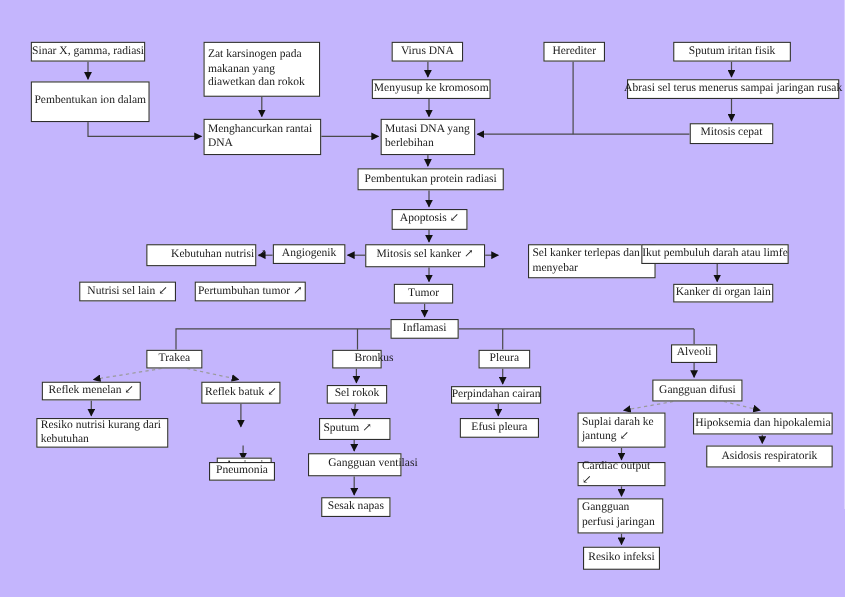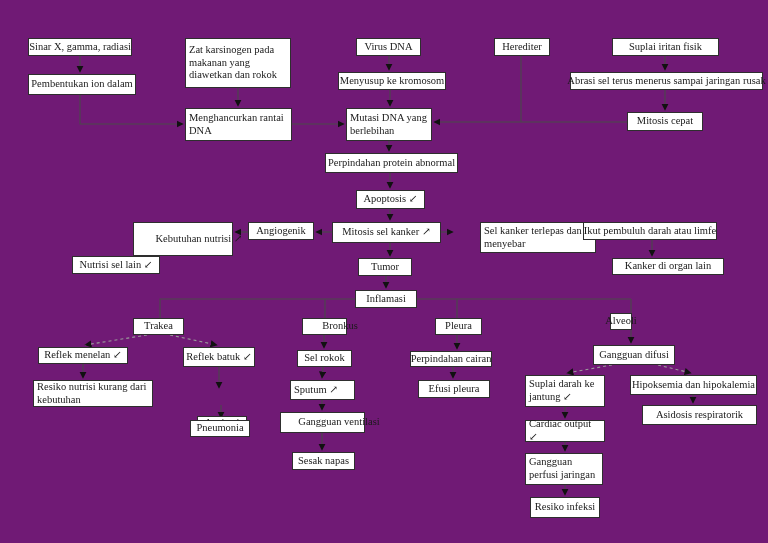--- a/index.html
+++ b/index.html
@@ -1,19 +1,19 @@
 <!DOCTYPE html>
 <html><head>
 <meta charset="utf-8">
 <style>
   html,body{margin:0;padding:0;background:#ffffff;}
   .stage{
     position:relative;
     width:768px;height:543px;
-    background:#701a75;
+    background:#c4b5fd;
     font-family:"Liberation Serif","DejaVu Serif",serif;
     overflow:hidden;
   }
   #edges{position:absolute;left:0;top:0;width:768px;height:543px;}
   .node{
     position:absolute;
     box-sizing:border-box;
     border:1.4px solid #2e2e2e;
     background:#ffffff;
     color:#1a1a1a;
@@ -93,83 +93,86 @@
     <div class="node left" style="left: 185px; top: 38px; width: 106px; height: 50px;">
       <span>Zat karsinogen pada makanan yang diawetkan dan rokok</span>
     </div>
     <div class="node" style="left: 356px; top: 38px; width: 65px; height: 18px;">
       <span>Virus DNA</span>
     </div>
     <div class="node" style="left: 494px; top: 38px; width: 56px; height: 18px;">
       <span>Herediter</span>
     </div>
     <div class="node" style="left: 612px; top: 38px; width: 107px; height: 18px;">
-      <span>Suplai iritan fisik</span>
-    </div>
-    <div class="node" style="left: 28px; top: 74px; width: 108px; height: 21px;">
+      <span>Sputum iritan fisik</span>
+    </div>
+    <div class="node" style="left: 28px; top: 74px; width: 108px; height: 37px;">
       <span>Pembentukan ion dalam</span>
     </div>
     <div class="node" style="left: 338px; top: 72px; width: 108px; height: 18px;">
       <span>Menyusup ke kromosom</span>
     </div>
     <div class="node" style="left: 570px; top: 72px; width: 193px; height: 18px;">
       <span>Abrasi sel terus menerus sampai jaringan rusak</span>
     </div>
     <div class="node left" style="left: 185px; top: 108px; width: 107px; height: 33px;">
       <span>Menghancurkan rantai DNA</span>
     </div>
     <div class="node left" style="left: 346px; top: 108px; width: 86px; height: 33px;">
       <span>Mutasi DNA yang berlebihan</span>
     </div>
     <div class="node" style="left: 627px; top: 112px; width: 76px; height: 19px;">
       <span>Mitosis cepat</span>
     </div>
     <div class="node" style="left: 325px; top: 153px; width: 133px; height: 20px;">
-      <span>Perpindahan protein abnormal</span>
+      <span>Pembentukan protein radiasi</span>
     </div>
     <div class="node" style="left: 356px; top: 190px; width: 69px; height: 19px;">
       <span>Apoptosis ↙</span>
     </div>
-    <div class="node" style="left: 133px; top: 222px; width: 100px; height: 34px; padding-left: 35px;">
+    <div class="node" style="left: 133px; top: 222px; width: 100px; height: 20px; padding-left: 35px;">
       <span>Kebutuhan nutrisi ↗</span>
     </div>
     <div class="node" style="left: 248px; top: 222px; width: 66px; height: 18px;">
       <span>Angiogenik</span>
     </div>
     <div class="node" style="left: 332px; top: 222px; width: 109px; height: 21px;">
       <span>Mitosis sel kanker ↗</span>
     </div>
     <div class="node left" style="left: 455px; top: 222px; width: 116px; height: 31px; margin-left: 25px;">
       <span>Sel kanker terlepas dan menyebar</span>
     </div>
     <div class="node" style="left: 583px; top: 222px; width: 134px; height: 18px;">
       <span>Ikut pembuluh darah atau limfe</span>
     </div>
     <div class="node" style="left: 72px; top: 256px; width: 88px; height: 18px;">
       <span>Nutrisi sel lain ↙</span>
     </div>
+    <div class="node" style="left: 177px; top: 256px; width: 101px; height: 18px;">
+      <span>Pertumbuhan tumor ↗</span>
+    </div>
     <div class="node" style="left: 358px; top: 258px; width: 54px; height: 18px;">
       <span>Tumor</span>
     </div>
-    <div class="node" style="left: 612px; top: 258px; width: 112px; height: 17px;">
+    <div class="node" style="left: 612px; top: 258px; width: 91px; height: 17px;">
       <span>Kanker di organ lain</span>
     </div>
     <div class="node" style="left: 355px; top: 290px; width: 62px; height: 18px;">
       <span>Inflamasi</span>
     </div>
     <div class="node" style="left: 133px; top: 318px; width: 51px; height: 17px;">
       <span>Trakea</span>
     </div>
     <div class="node" style="left: 302px; top: 318px; width: 45px; height: 17px; padding-left: 34px;">
       <span>Bronkus</span>
     </div>
     <div class="node" style="left: 435px; top: 318px; width: 47px; height: 17px;">
       <span>Pleura</span>
     </div>
-    <div class="node" style="left: 610px; top: 313px; width: 22px; height: 17px;">
+    <div class="node" style="left: 610px; top: 313px; width: 42px; height: 17px;">
       <span>Alveoli</span>
     </div>
     <div class="node" style="left: 38px; top: 347px; width: 90px; height: 17px;">
       <span>Reflek menelan ↙</span>
     </div>
     <div class="node" style="left: 183px; top: 347px; width: 72px; height: 20px;">
       <span>Reflek batuk ↙</span>
     </div>
     <div class="node" style="left: 297px; top: 350px; width: 55px; height: 17px;">
       <span>Sel rokok</span>

